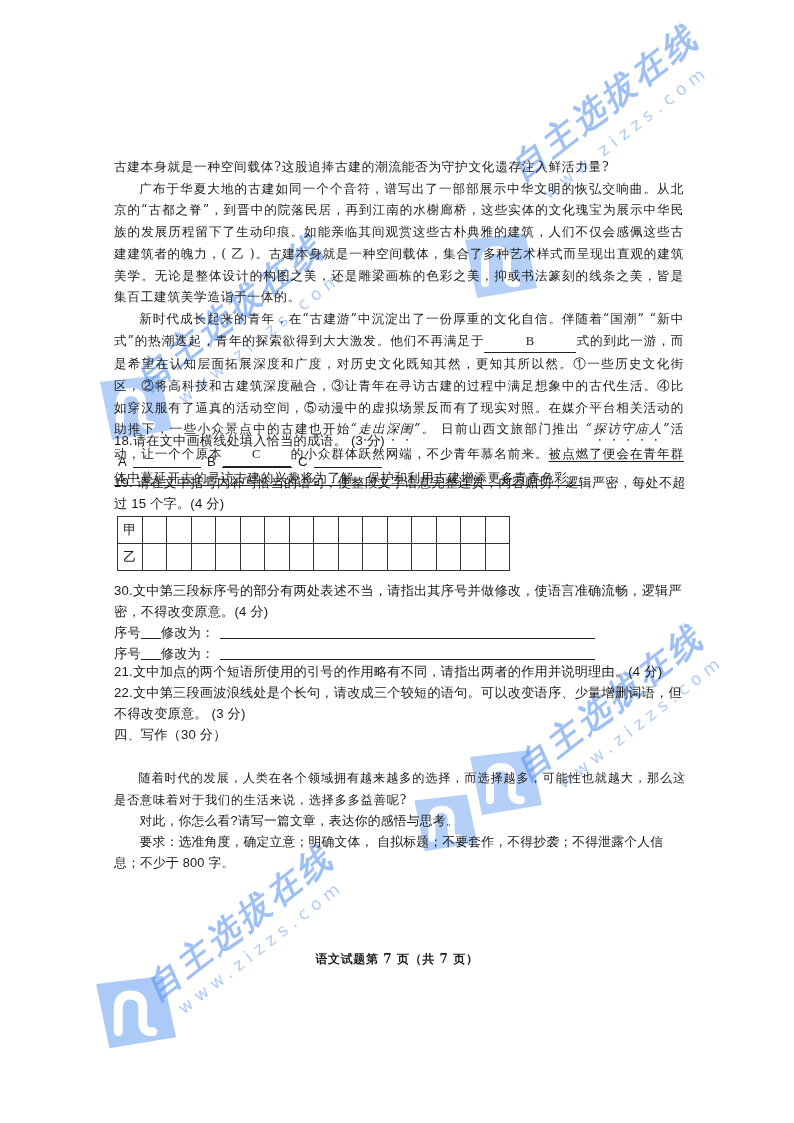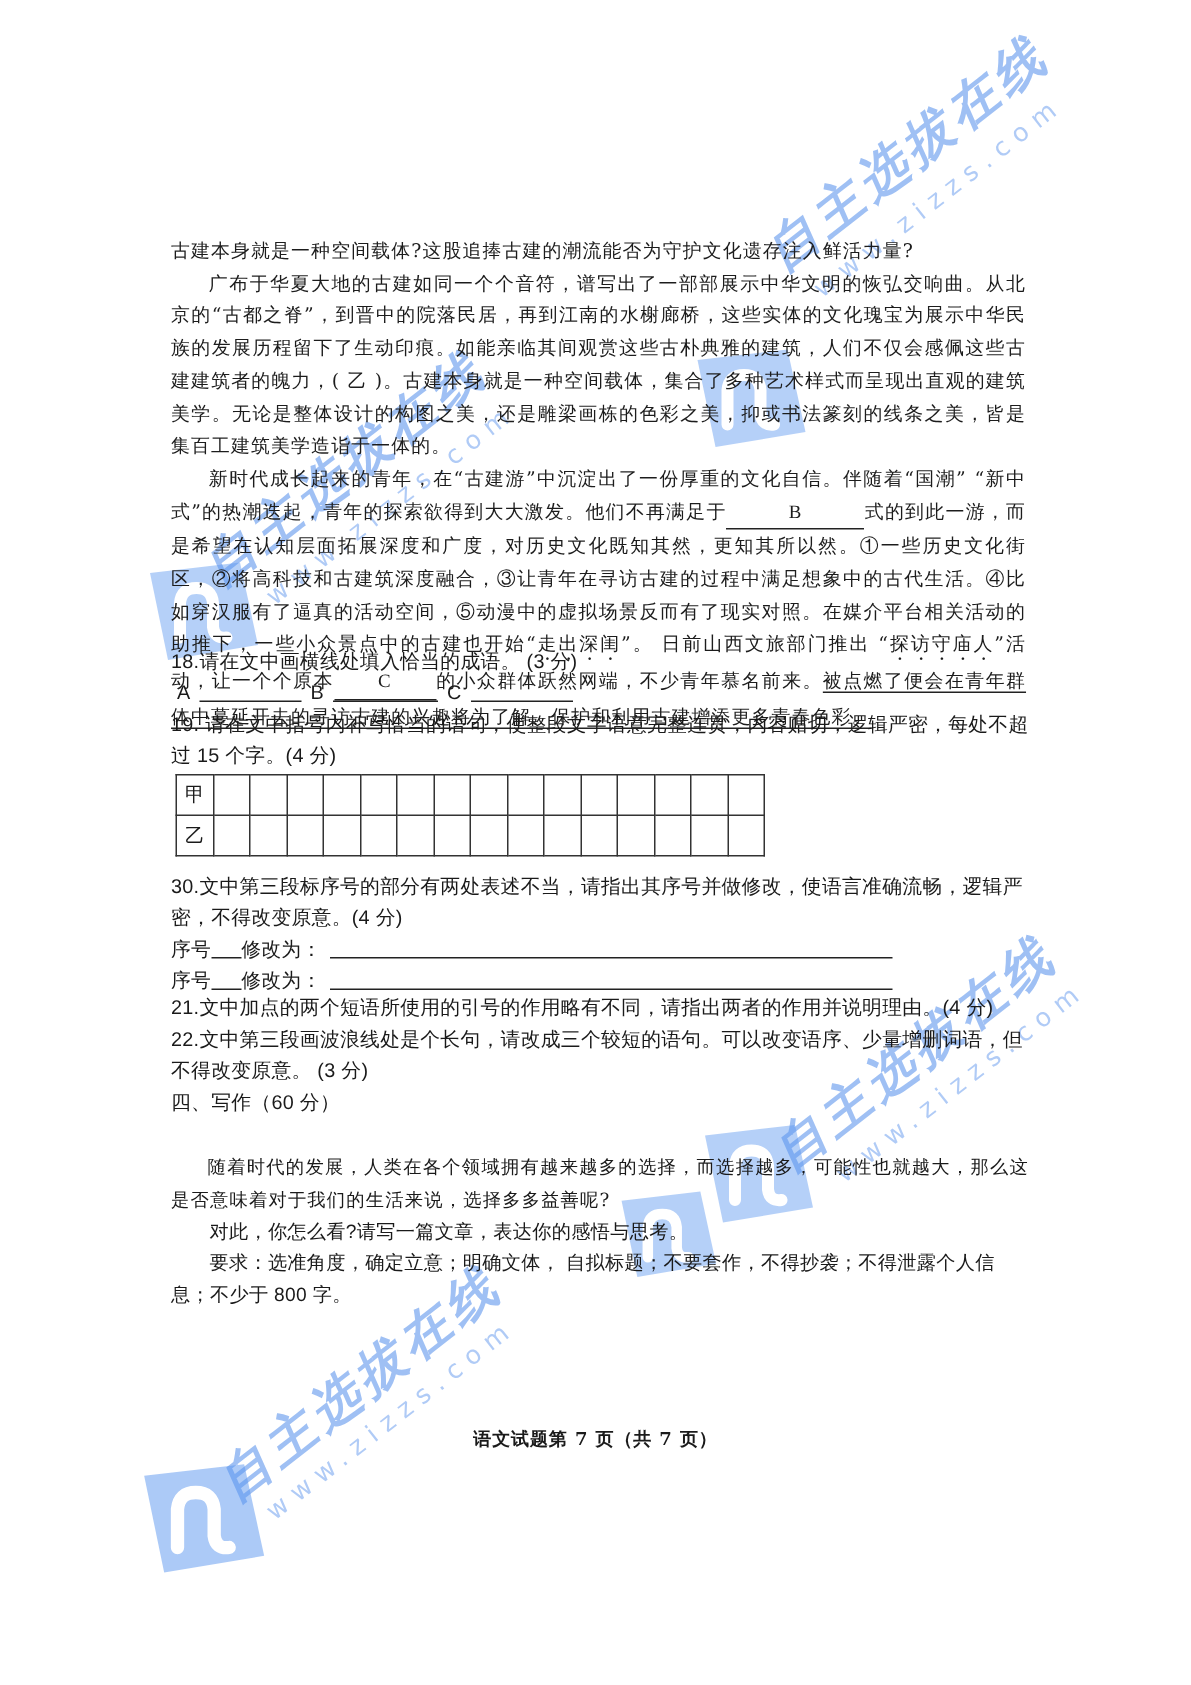--- a/index.html
+++ b/index.html
@@ -10,21 +10,21 @@
   .page { position: absolute; left: 0; top: 0; width: 794px; height: 1123px; }
   .passage {
     position: absolute; left: 114px; top: 156px; width: 570px;
     font-family: "DejaVu Serif", "Liberation Serif", serif;
     font-size: 12.6px; line-height: 21.7px; letter-spacing: 0.75px;
     text-align: justify; color: #1c1c1c;
   }
   .passage p { margin: 0; }
   .indent { text-indent: 2em; }
   .blank { display: inline-block; border-bottom: 1px solid #222; text-align: center; text-indent: 0; font-family: "Liberation Serif", serif; }
-  .dot { text-emphasis: dot; -webkit-text-emphasis: dot; text-emphasis-position: under; -webkit-text-emphasis-position: under; }
+  .dot { text-emphasis: dot; -webkit-text-emphasis: dot; text-emphasis-position: under; font-style: italic; -webkit-text-emphasis-position: under; }
   .wavy { text-decoration: underline; text-decoration-color: #222; text-underline-offset: 3px; }
   .q {
     position: absolute; left: 114px; width: 575px;
     font-family: "Liberation Sans", "DejaVu Sans", sans-serif;
     font-size: 13.2px; line-height: 21px; color: #1a1a1a; letter-spacing: 0.2px;
   }
   .q p { margin: 0; }
   .fill-row { display: flex; align-items: flex-end; gap: 6px; }
   .fill-line { display: inline-block; height: 1px; background: #222; margin-bottom: 4px; }
   .grid { position: absolute; left: 117px; top: 516px; border-collapse: collapse; }
@@ -185,21 +185,21 @@
   </div>
 
   <div class="q" style="top:661px;">
     <p>21.文中加点的两个短语所使用的引号的作用略有不同，请指出两者的作用并说明理由。(4 分)</p>
   </div>
   <div class="q" style="top:682px;">
     <p>22.文中第三段画波浪线处是个长句，请改成三个较短的语句。可以改变语序、少量增删词语，但不得改变原意。 (3 分)</p>
   </div>
 
   <div class="q" style="top:724px;">
-    <p>四、写作（60 分）</p>
+    <p>四、写作（30 分）</p>
   </div>
   <div class="essay" style="top:768px;">
     <p class="indent">随着时代的发展，人类在各个领域拥有越来越多的选择，而选择越多，可能性也就越大，那么这是否意味着对于我们的生活来说，选择多多益善呢?</p>
   </div>
   <div class="q" style="top:810px; font-size:12.8px;">
     <p style="text-indent:2em">对此，你怎么看?请写一篇文章，表达你的感悟与思考。</p>
     <p style="text-indent:2em">要求：选准角度，确定立意；明确文体， 自拟标题；不要套作，不得抄袭；不得泄露个人信息；不少于 800 字。</p>
   </div>
 
   <div class="footer">语文试题第 7 页（共 7 页）</div>

